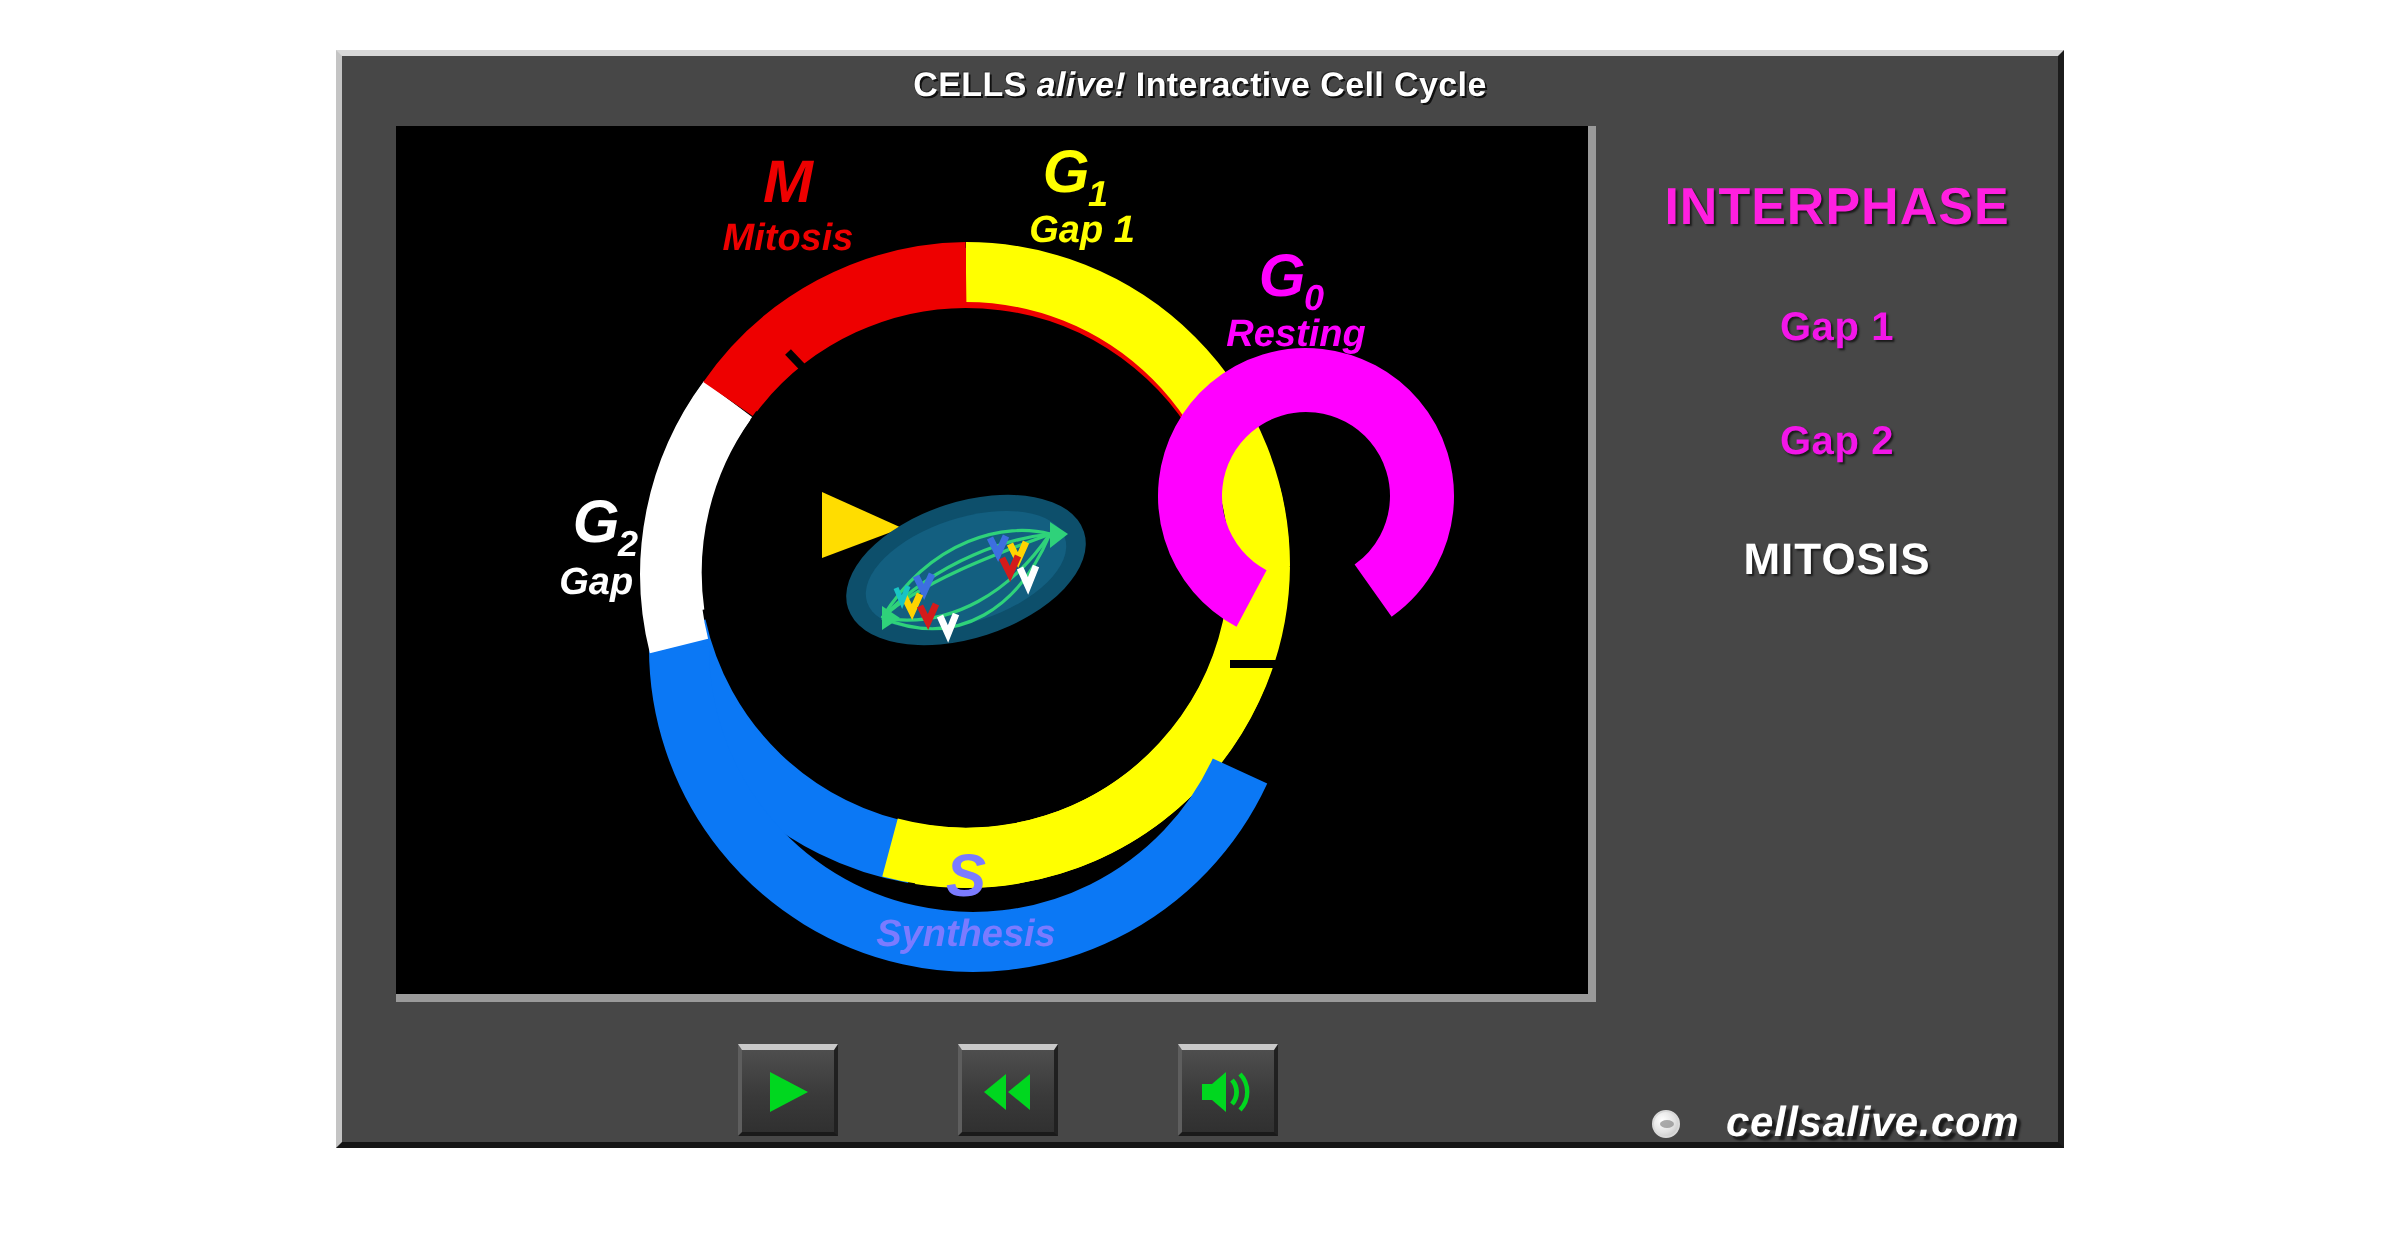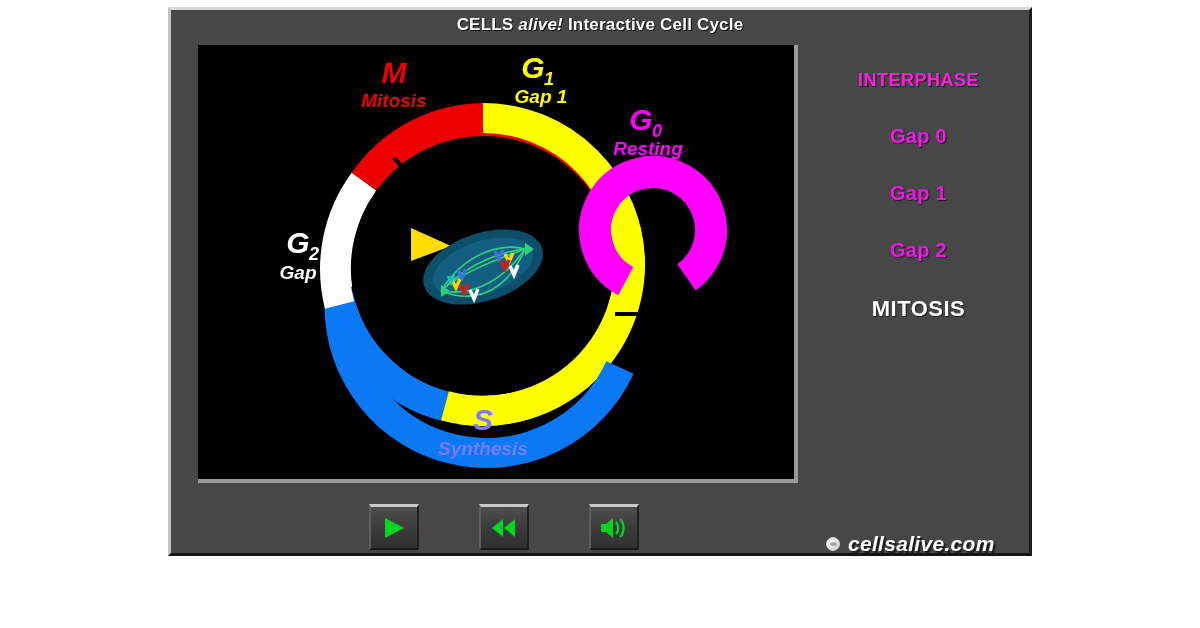--- a/index.html
+++ b/index.html
@@ -17,21 +17,21 @@
     position: relative;
     width: 1200px;
     height: 628px;
     background: #ffffff;
   }
 
   
   .app-frame {
     position: absolute;
     left: 168px;
-    top: 7px;
+    top: 25px;
     width: 864px;
     height: 549px;
     background: #5eead4;
     box-sizing: border-box;
     border-top: 3px solid #d8d8d8;
     border-left: 3px solid #c4c4c4;
     border-right: 3px solid #1c1c1c;
     border-bottom: 3px solid #151515;
   }
   .app-frame-inner {
@@ -86,21 +86,21 @@
   
   .menu {
     position: absolute;
     left: 645px;
     top: 60px;
     width: 205px;
     text-align: center;
   }
   .menu-heading {
     color: #ff1fe0;
-    font-size: 18px;
+    font-size: 26px;
     font-weight: bold;
     letter-spacing: 0.5px;
     margin: 0 0 34px 0;
     text-shadow: 1px 1px 1px #1b1b1b;
   }
   .menu-item {
     color: #f216e8;
     font-size: 20px;
     font-weight: bold;
     margin: 0 0 34px 0;
@@ -145,21 +145,21 @@
   }
   .btn svg { display: block; }
 
   
   .logo {
     position: absolute;
     left: 655px;
     top: 522px;
     display: flex;
     align-items: center;
-    gap: 8px;
+    gap: 23px;
   }
   .logo-mark {
     width: 14px;
     height: 14px;
     border-radius: 50%;
     background: radial-gradient(circle at 35% 35%, #ffffff 0%, #e2e2e2 55%, #b9b9b9 100%);
     border: 1px solid #d9d9d9;
     box-sizing: border-box;
     position: relative;
   }
@@ -277,21 +277,20 @@
 
           <g>
             <text x="285" y="385" fill="#7b7bff" font-family="'Liberation Sans', sans-serif" font-size="30" font-weight="bold" font-style="italic" text-anchor="middle">S</text>
             <text x="285" y="410" fill="#7b7bff" font-family="'Liberation Sans', sans-serif" font-size="19" font-weight="bold" font-style="italic" text-anchor="middle">Synthesis</text>
           </g>
         </svg>
       </div>
 
       <div class="menu">
         <div class="menu-heading">INTERPHASE</div>
-        <div class="menu-item">Gap 0</div>
         <div class="menu-item">Gap 1</div>
         <div class="menu-item">Gap 2</div>
         <div class="menu-mitosis">MITOSIS</div>
       </div>
 
       <div class="buttons">
         <div class="btn" title="Play">
           <span>
             <svg width="26" height="24" viewBox="0 0 26 24">
               <polygon points="4,2 23,12 4,22" fill="#00d71f"></polygon>

